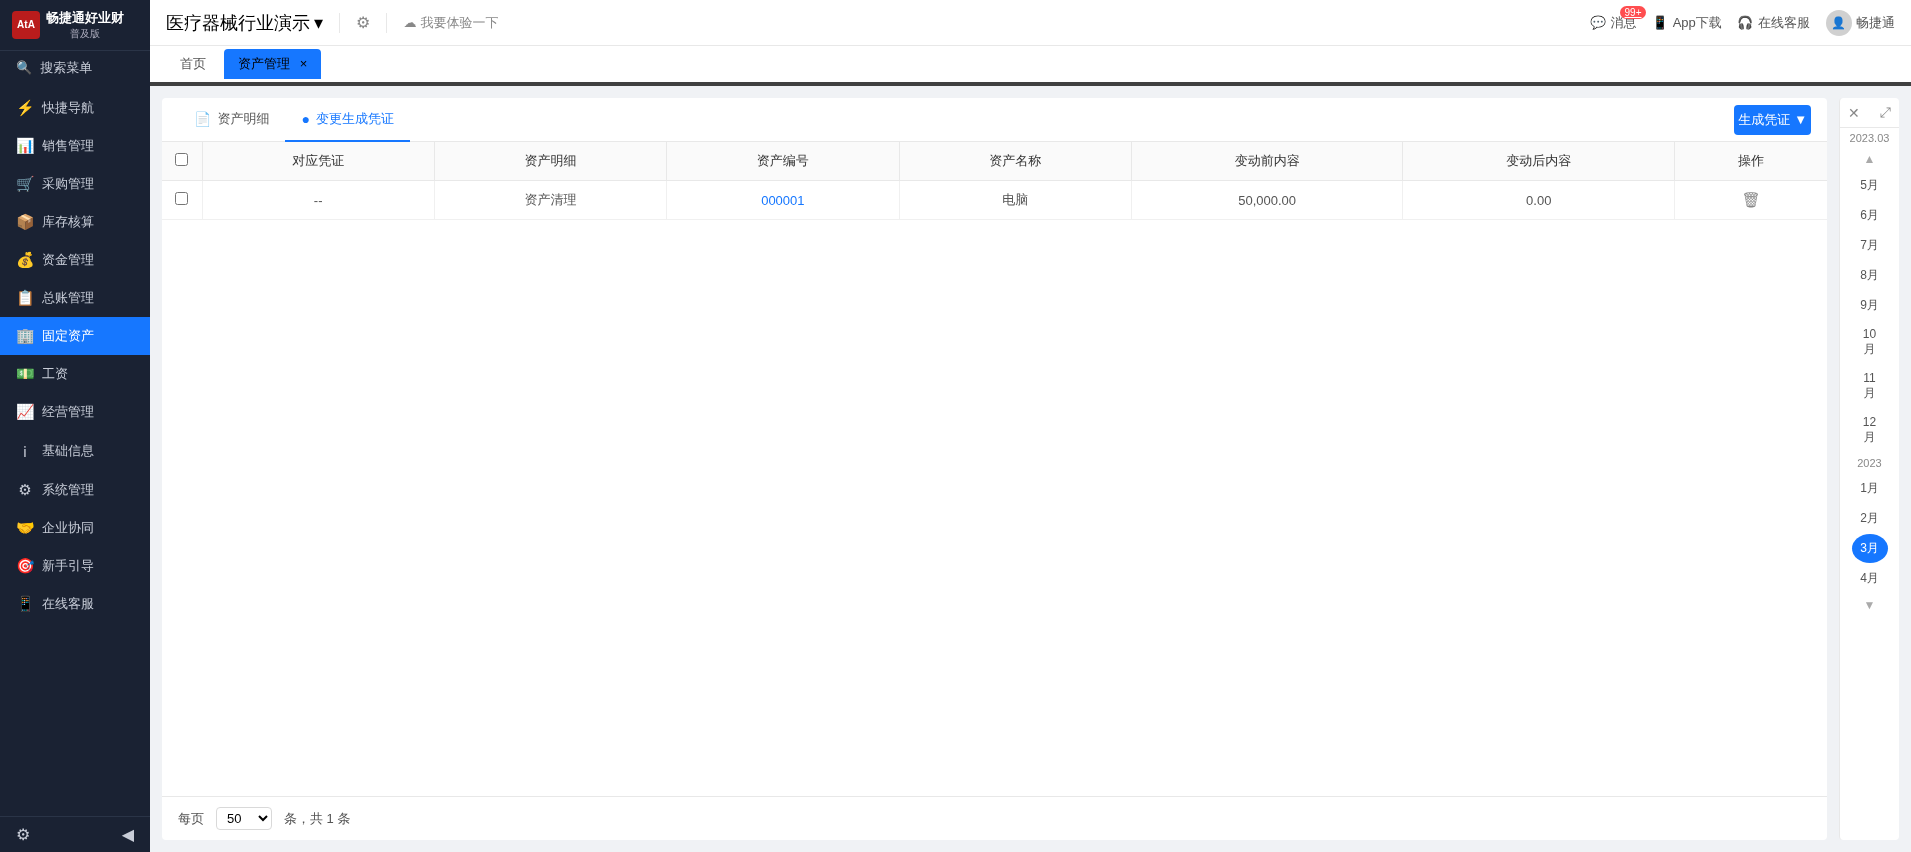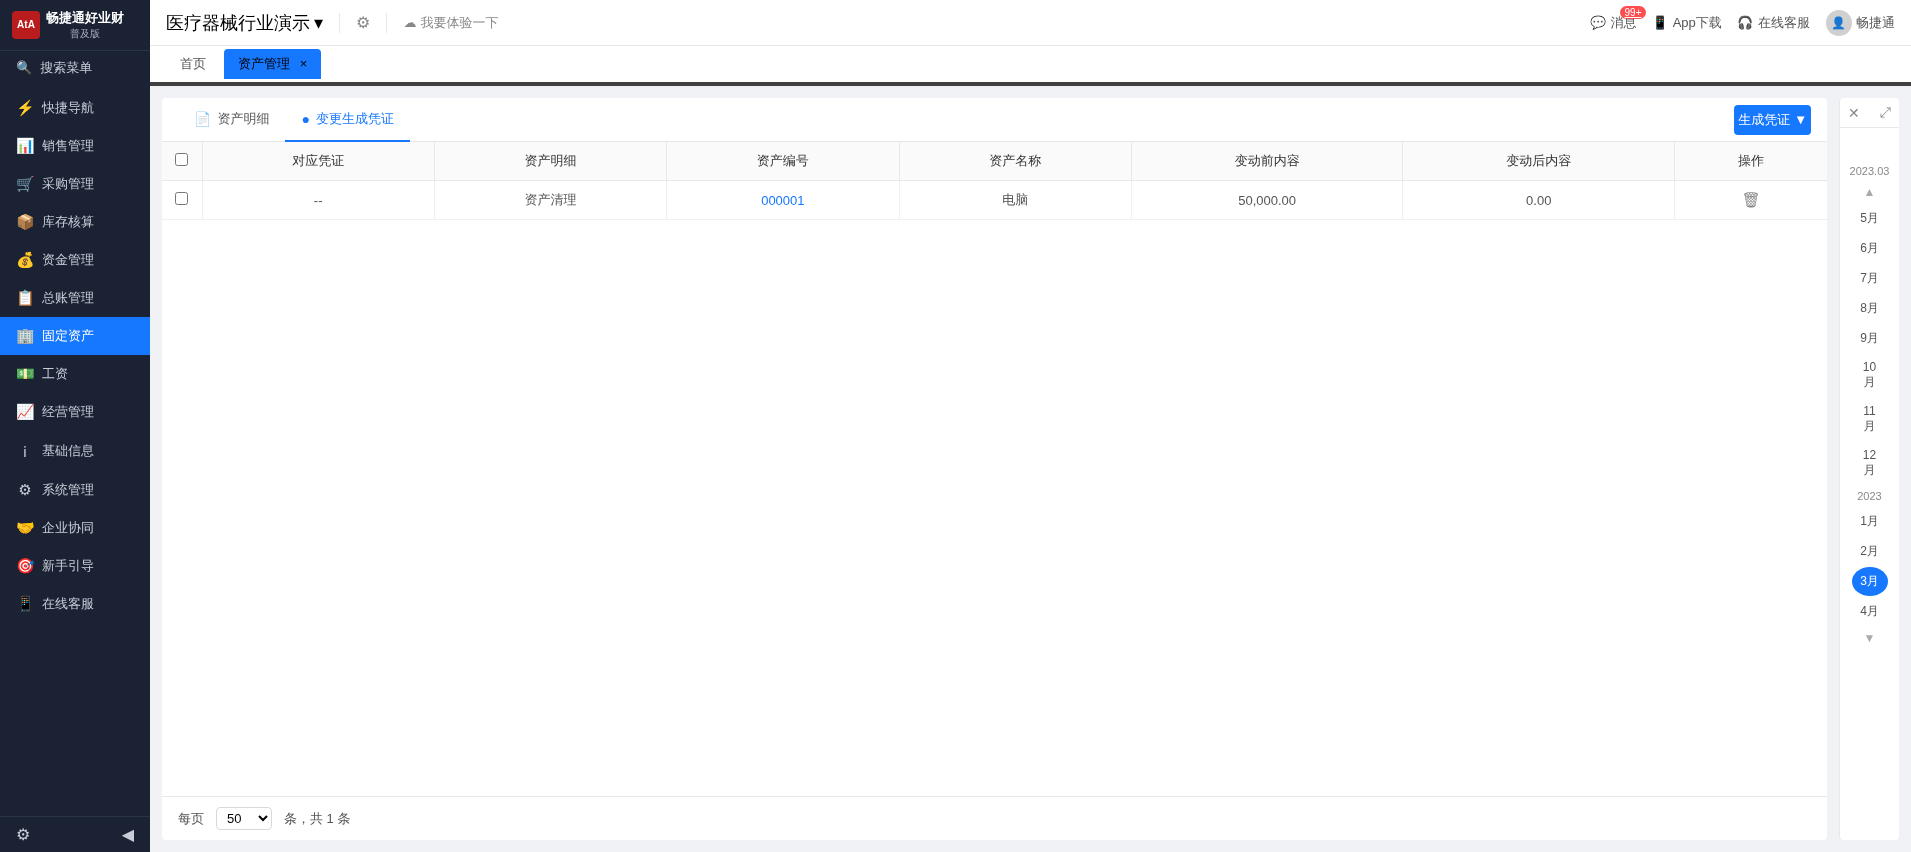--- a/index.html
+++ b/index.html
@@ -217,21 +217,21 @@
       border-radius: 4px;
     }
     .right-panel-header {
       display: flex; justify-content: space-between; align-items: center;
       padding: 6px 8px;
       border-bottom: 1px solid #e8e8e8;
       font-size: 12px; color: #333;
     }
     .right-panel-close { cursor: pointer; color: #888; font-size: 14px; }
     .right-panel-expand { cursor: pointer; color: #888; font-size: 14px; }
-    .calendar-list { flex: 1; overflow-y: auto; margin-top: 33px; }
+    .calendar-list { flex: 1; overflow-y: auto; }
     .calendar-year {
       font-size: 11px; color: #888;
       padding: 4px 8px;
       text-align: center;
     }
     .calendar-month {
       padding: 6px 8px;
       font-size: 12px; color: #555;
       cursor: pointer; text-align: center;
       border-radius: 50%;

